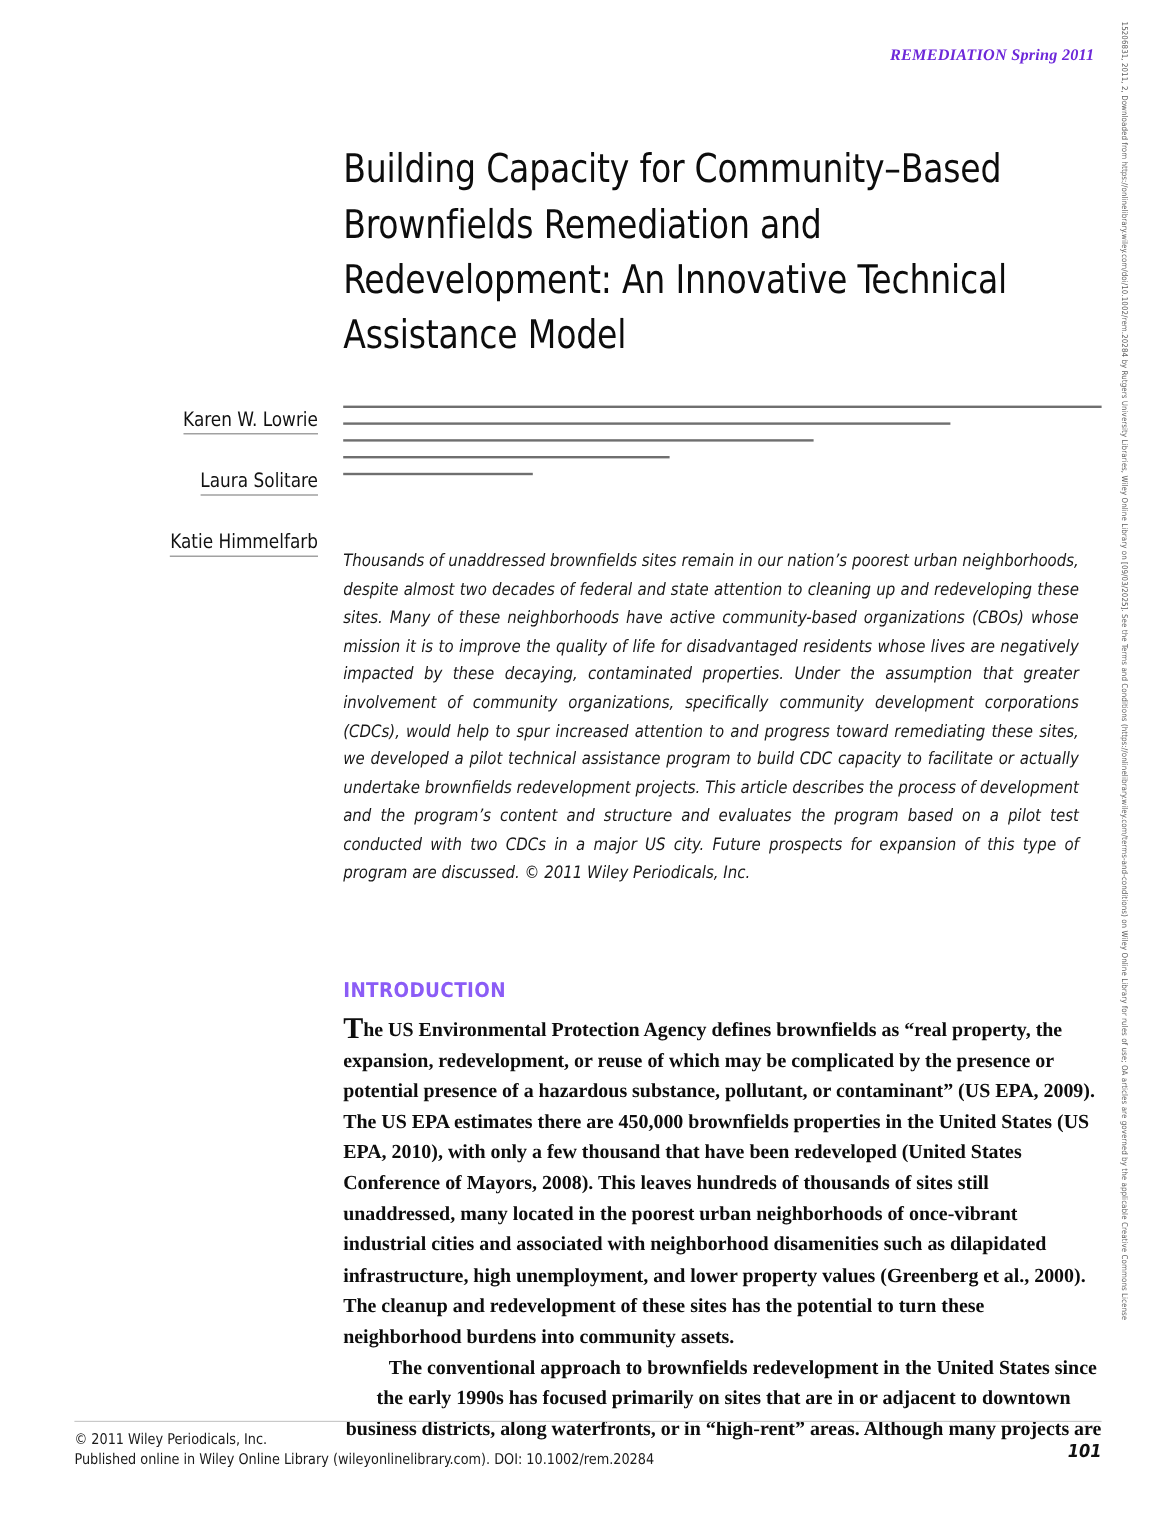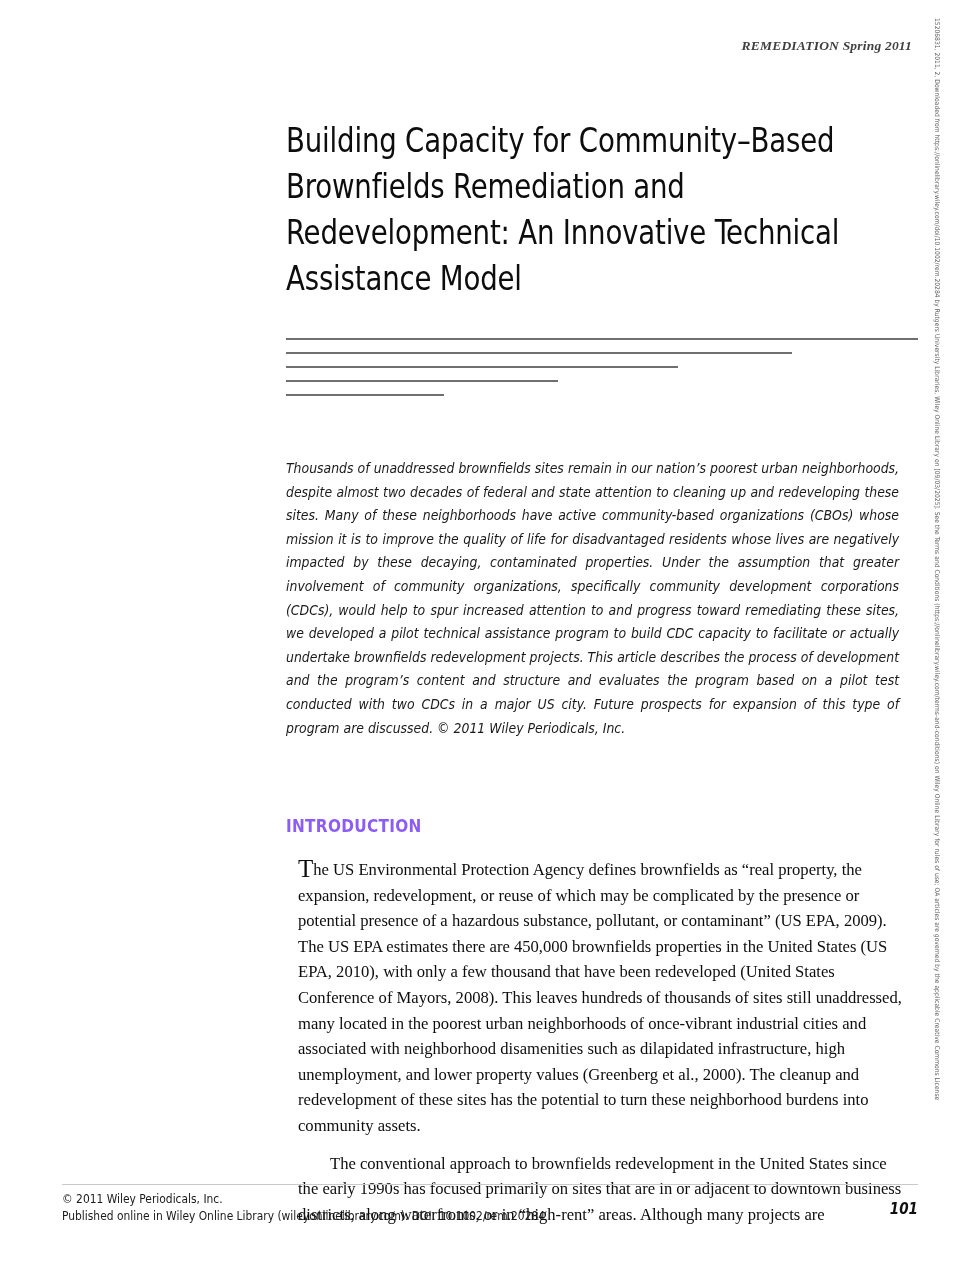--- a/index.html
+++ b/index.html
@@ -27,21 +27,21 @@
   
   .running-head {
     position: absolute;
     top: 38px;
     right: 68px;
     font-family: "Liberation Serif", serif;
     font-style: italic;
     font-weight: 700;
     font-size: 13.5px;
     letter-spacing: 0.2px;
-    color: #404040;
+    color: #6d28d9;
     white-space: nowrap;
   }
 
   
   .title {
     position: absolute;
     top: 96px;
     left: 286px;
     width: 640px;
     font-family: "DejaVu Sans Condensed", "DejaVu Sans", sans-serif;
@@ -123,22 +123,22 @@
   .body-text {
     position: absolute;
     top: 845px;
     left: 286px;
     width: 634px;
     font-family: "Liberation Serif", serif;
     font-size: 16.6px;
     line-height: 25.6px;
     color: #0d0d0d;
   }
-  .body-text p { margin: 12px; }
-  .body-text p.indent { text-indent: 32px; }
+  .body-text p { margin: 0; font-weight: bold; }
+  .body-text p.indent { text-indent: 32px; text-align: center; }
   .dropcap {
     font-size: 25px;
     line-height: 0;
     vertical-align: baseline;
     position: relative;
     top: 2px;
   }
 
   
   .footer-rule {
@@ -192,20 +192,25 @@
 </style>
 </head>
 <body>
 
 <div class="page">
 
   <div class="running-head">REMEDIATION Spring 2011</div>
 
   <h1 class="title">Building Capacity for Community–Based Brownfields Remediation and Redevelopment: An Innovative Technical Assistance Model</h1>
 
+  <div class="authors">
+    <span class="author"><span class="uline">Karen W. Lowrie</span></span>
+    <span class="author"><span class="uline">Laura Solitare</span></span>
+    <span class="author"><span class="uline">Katie Himmelfarb</span></span>
+  </div>
 
   <div class="redactions">
     <div class="redaction-line" style="width:100%"></div>
     <div class="redaction-line" style="width:80%"></div>
     <div class="redaction-line" style="width:62%"></div>
     <div class="redaction-line" style="width:43%"></div>
     <div class="redaction-line" style="width:25%"></div>
   </div>
 
   <div class="abstract">Thousands of unaddressed brownfields sites remain in our nation’s poorest urban neighborhoods, despite almost two decades of federal and state attention to cleaning up and redeveloping these sites. Many of these neighborhoods have active community-based organizations (CBOs) whose mission it is to improve the quality of life for disadvantaged residents whose lives are negatively impacted by these decaying, contaminated properties. Under the assumption that greater involvement of community organizations, specifically community development corporations (CDCs), would help to spur increased attention to and progress toward remediating these sites, we developed a pilot technical assistance program to build CDC capacity to facilitate or actually undertake brownfields redevelopment projects. This article describes the process of development and the program’s content and structure and evaluates the program based on a pilot test conducted with two CDCs in a major US city. Future prospects for expansion of this type of program are discussed. © 2011 Wiley Periodicals, Inc.</div>

